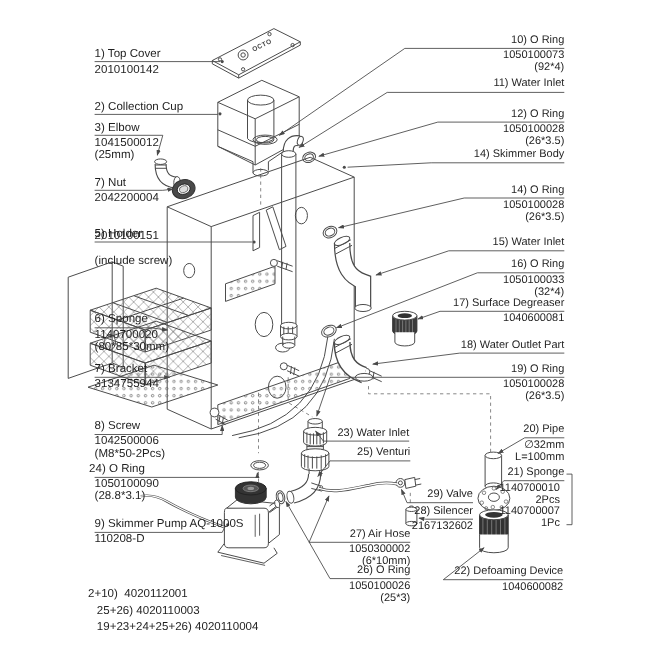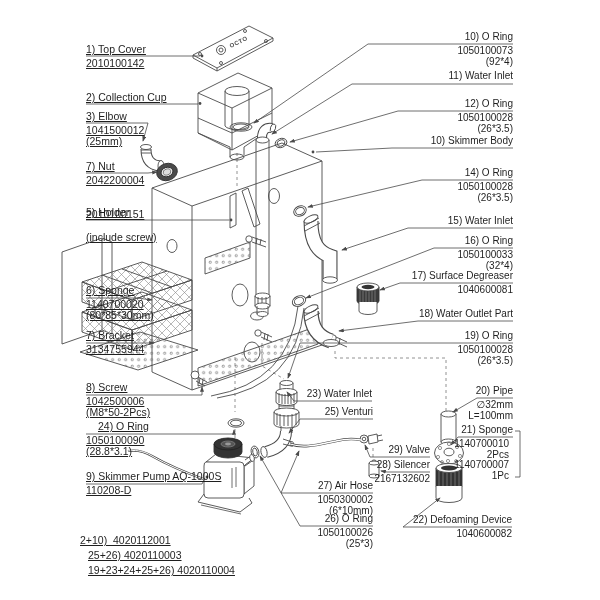--- a/index.html
+++ b/index.html
@@ -1,19 +1,19 @@
 <!DOCTYPE html>
 <html><head>
 <meta charset="utf-8">
 <style>
   html,body{margin:0;padding:0;background:#fff;}
   #stage{position:relative;width:600px;height:600px;background:#fff;overflow:hidden;
          font-family:"Liberation Sans",sans-serif;color:#1f1f1f;}
   #art{position:absolute;left:0;top:0;}
-  .t{position:absolute;font-size:10.5px;line-height:12px;white-space:pre;color:#1f1f1f;text-decoration:underline;}
+  .t{position:absolute;font-size:10.5px;line-height:12px;white-space:pre;color:#1f1f1f;}
   .tr{position:absolute;font-size:10px;line-height:12px;white-space:pre;color:#1f1f1f;text-align:right;}
   .logo{position:absolute;font-size:6px;letter-spacing:.5px;font-weight:bold;color:#444;
         transform:rotate(-26deg);}
 </style>
 </head>
 <body>
 
 <div id="stage">
 
 <svg id="art" width="600" height="600" viewBox="0 0 600 600">
@@ -344,34 +344,34 @@
 <div class="t" style="left:86px;top:208px">2010100151</div>
 <div class="t" style="left:86px;top:231px">(include screw)</div>
 <div class="t" style="left:86px;top:284px">6) Sponge</div>
 <div class="t" style="left:86px;top:298px">1140700020</div>
 <div class="t" style="left:86px;top:309px">(80*85*30mm)</div>
 <div class="t" style="left:86px;top:329px">7) Bracket</div>
 <div class="t" style="left:86px;top:343px">3134755944</div>
 <div class="t" style="left:86px;top:381px">8) Screw</div>
 <div class="t" style="left:86px;top:395px">1042500006</div>
 <div class="t" style="left:86px;top:406px">(M8*50-2Pcs)</div>
-<div class="t" style="left:98px;top:420px">24) O Ring</div>
+<div class="t" style="left:81px;top:420px">24) O Ring</div>
 <div class="t" style="left:86px;top:434px">1050100090</div>
 <div class="t" style="left:86px;top:445px">(28.8*3.1)</div>
 <div class="t" style="left:86px;top:470px">9) Skimmer Pump AQ-1000S</div>
 <div class="t" style="left:86px;top:484px">110208-D</div>
 
 <div class="tr" style="right:87px;top:31px">10) O Ring</div>
 <div class="tr" style="right:87px;top:45px">1050100073</div>
 <div class="tr" style="right:87px;top:56px">(92*4)</div>
 <div class="tr" style="right:87px;top:70px">11) Water Inlet</div>
 <div class="tr" style="right:87px;top:98px">12) O Ring</div>
 <div class="tr" style="right:87px;top:112px">1050100028</div>
 <div class="tr" style="right:87px;top:123px">(26*3.5)</div>
-<div class="tr" style="right:87px;top:135px">10) Skimmer Body</div>
+<div class="tr" style="right:87px;top:135px">14) Skimmer Body</div>
 <div class="tr" style="right:87px;top:167px">14) O Ring</div>
 <div class="tr" style="right:87px;top:181px">1050100028</div>
 <div class="tr" style="right:87px;top:192px">(26*3.5)</div>
 <div class="tr" style="right:87px;top:215px">15) Water Inlet</div>
 <div class="tr" style="right:87px;top:235px">16) O Ring</div>
 <div class="tr" style="right:87px;top:249px">1050100033</div>
 <div class="tr" style="right:87px;top:260px">(32*4)</div>
 <div class="tr" style="right:87px;top:270px">17) Surface Degreaser</div>
 <div class="tr" style="right:87px;top:284px">1040600081</div>
 <div class="tr" style="right:87px;top:308px">18) Water Outlet Part</div>

